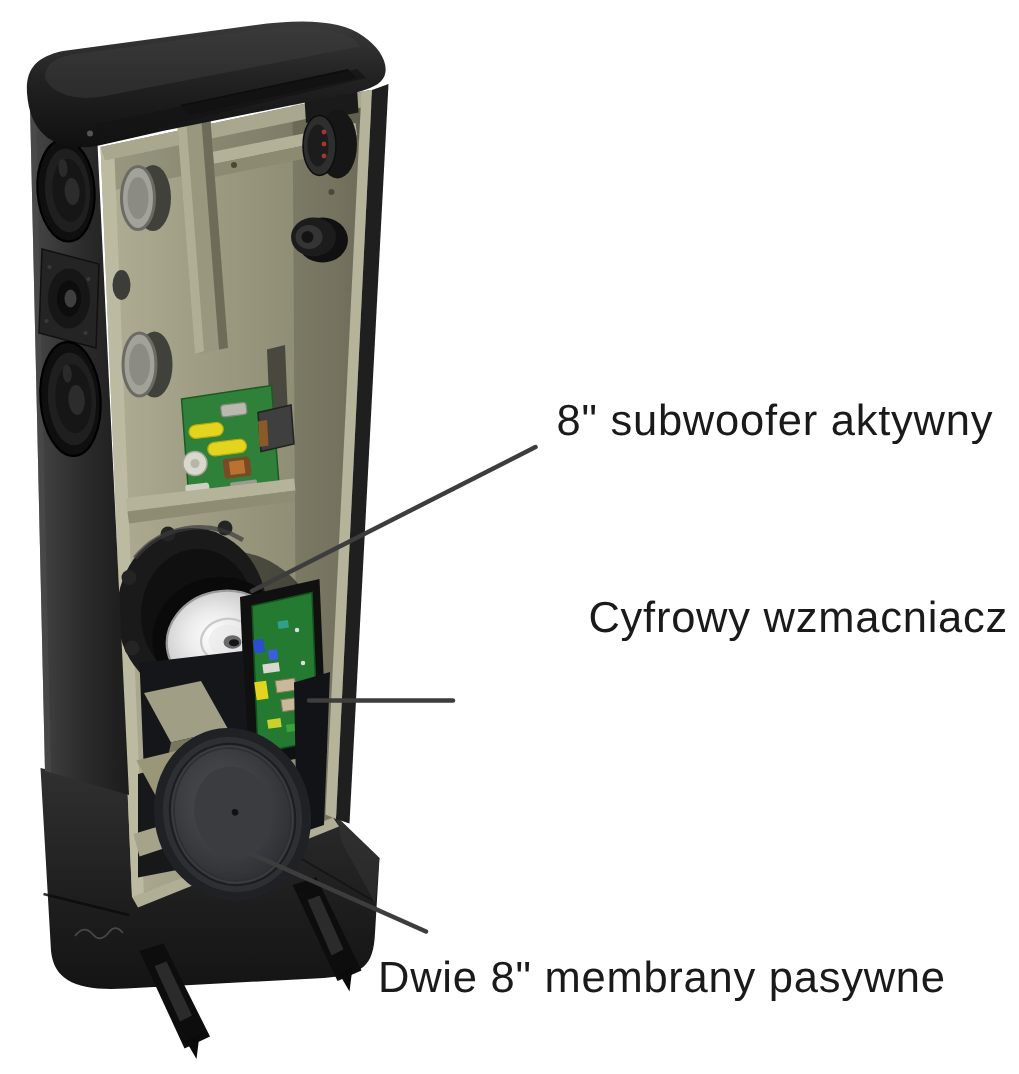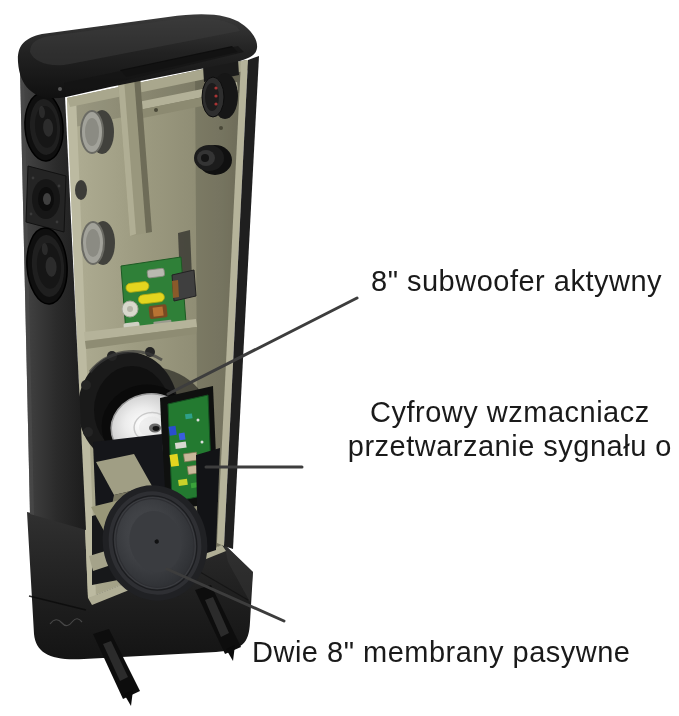--- a/index.html
+++ b/index.html
@@ -11,21 +11,21 @@
   #stage{position:relative;width:679px;height:716px;}
   #speaker-svg{position:absolute;left:0;top:0;}
   .label{
     position:absolute;
     color:var(--text,#1a1a1a);
     font-size:29px;line-height:34px;letter-spacing:.5px;
     white-space:nowrap;
     font-family:"Liberation Sans","DejaVu Sans",sans-serif;
   }
   #label-subwoofer{left:371px;top:264px;}
-  #label-amplifier{right:7px;top:395px;text-align:center;}
+  #label-amplifier{right:7px;top:395px;text-align:left;}
   #label-passive{left:252px;top:635px;}
   #label-amplifier span{display:block;}
 </style>
 </head>
 <body>
 
 <div id="stage">
 
 <svg id="speaker-svg" width="679" height="716" viewBox="0 0 679 716">
   <defs>
@@ -266,18 +266,17 @@
     <line x1="168" y1="394" x2="357" y2="298"></line>
     <line x1="206" y1="467" x2="302" y2="467"></line>
     <line x1="167" y1="569" x2="284" y2="621"></line>
   </g>
 </svg>
 
 <div class="label" id="label-subwoofer">8" subwoofer aktywny</div>
 
 <div class="label" id="label-amplifier">
   <span>Cyfrowy wzmacniacz</span>
-  <span>przetwarzanie sygnału o</span>
 </div>
 
 <div class="label" id="label-passive">Dwie 8" membrany pasywne</div>
 
 </div>
 
 </body></html>

